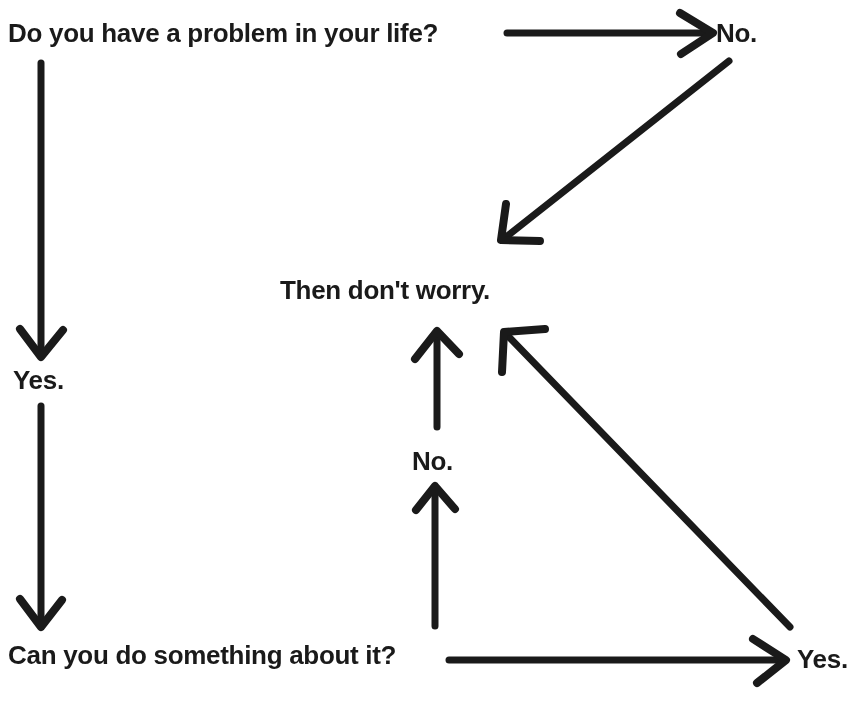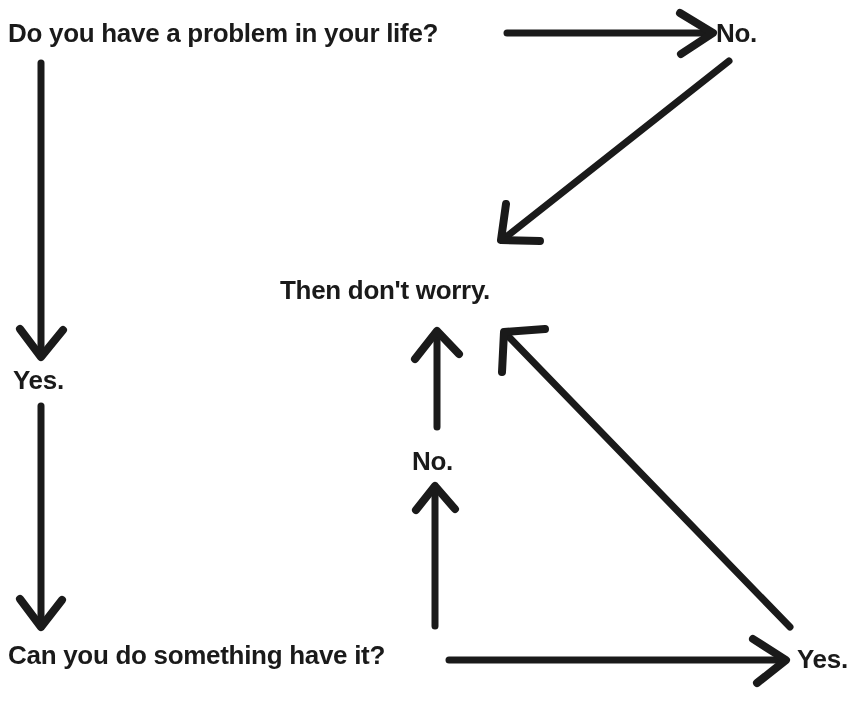--- a/index.html
+++ b/index.html
@@ -100,17 +100,17 @@
   <div class="label lbl-q1">Do you have a problem in your life?</div>
 
   <div class="label lbl-no-top">No.</div>
 
   <div class="label lbl-yes-left">Yes.</div>
 
   <div class="label lbl-worry">Then don't worry.</div>
 
   <div class="label lbl-no-middle">No.</div>
 
-  <div class="label lbl-q2">Can you do something have it?</div>
+  <div class="label lbl-q2">Can you do something about it?</div>
 
   <div class="label lbl-yes-bottom">Yes.</div>
 
 </div>
 
 </body></html>

